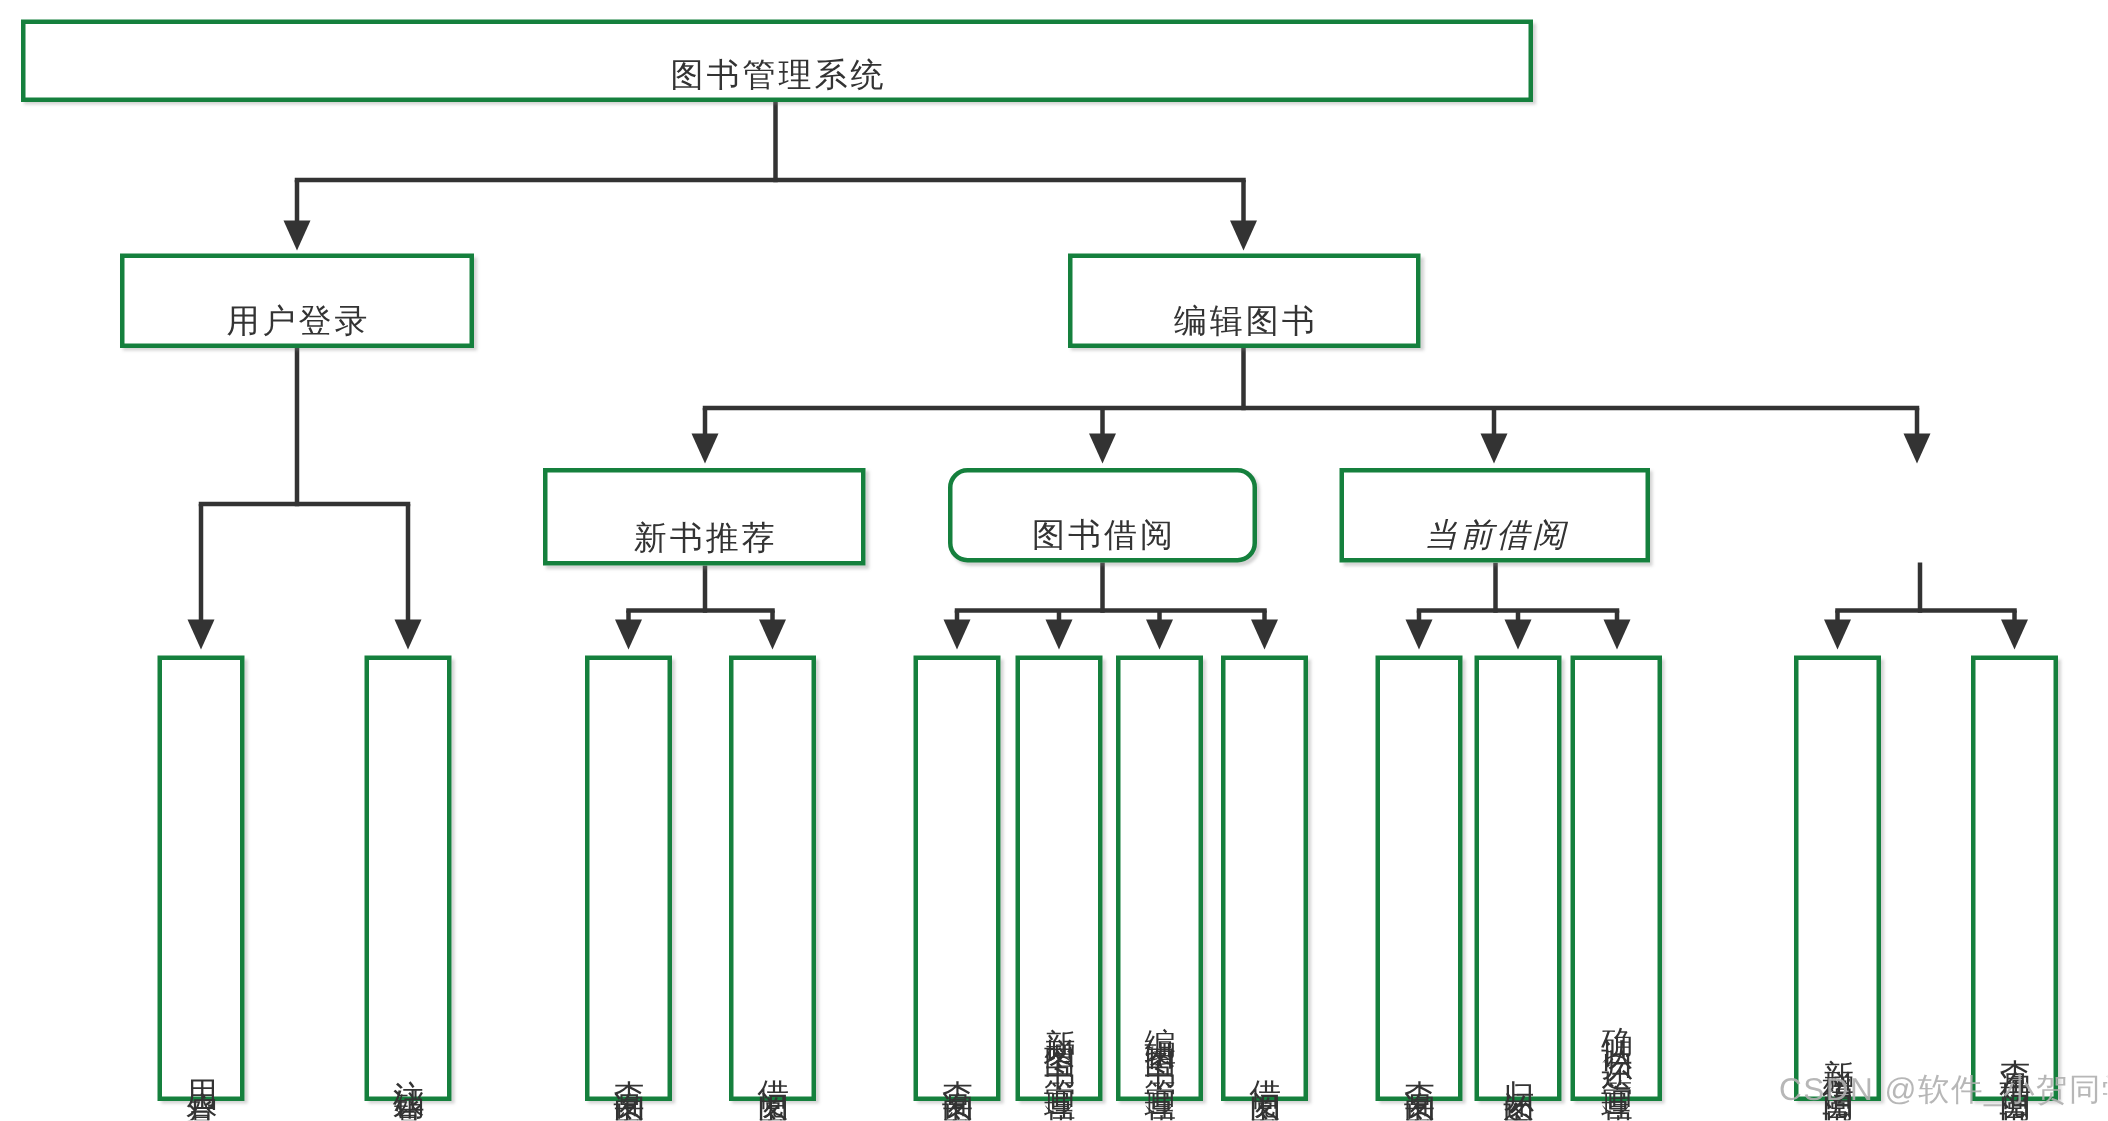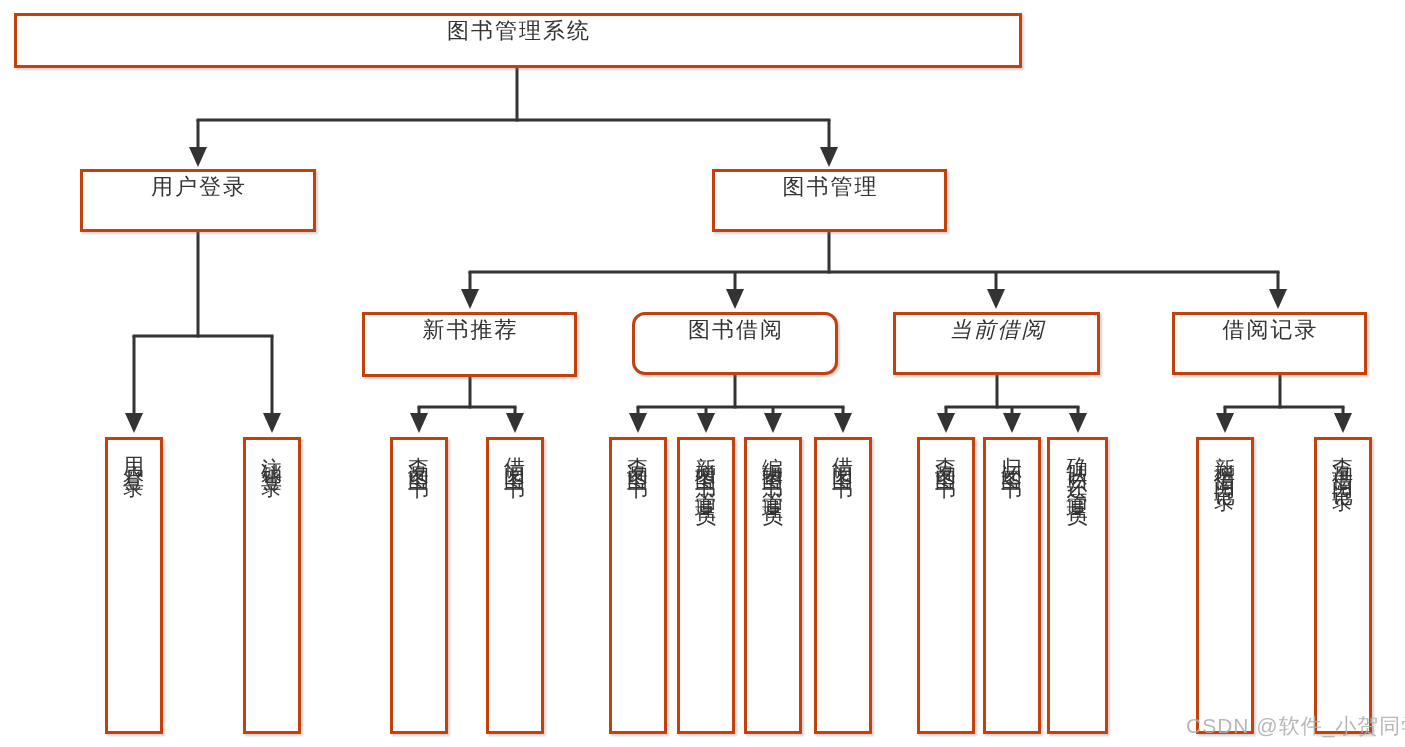--- a/index.html
+++ b/index.html
@@ -17,25 +17,25 @@
   }
   #connector-layer {
     position: absolute;
     left: 0; top: 0;
     width: 1405px;
     height: 747px;
   }
   .node {
     position: absolute;
     box-sizing: border-box;
-    border: 3px solid #c2410c;
+    border: 3px solid #15803d;
     background: #ffffff;
     color: #333333;
     display: flex;
-    align-items: flex-start;
+    align-items: flex-end;
     justify-content: center;
     font-size: 22px;
     letter-spacing: 2px;
     box-shadow: 2px 2px 2px rgba(130,130,130,0.35);
   }
   .node.h span {
     white-space: nowrap;
     padding-left: 2px;
   }
   .node.v {
@@ -165,35 +165,32 @@
   </svg>
 
   <div class="node h n-root">
     <span>图书管理系统</span>
   </div>
 
   <div class="node h n-user-login">
     <span>用户登录</span>
   </div>
   <div class="node h n-book-mgmt">
-    <span>图书管理</span>
+    <span>编辑图书</span>
   </div>
 
   <div class="node h n-new-book">
     <span>新书推荐</span>
   </div>
   <div class="node h n-book-borrow">
     <span>图书借阅</span>
   </div>
   <div class="node h n-current-borrow">
     <span>当前借阅</span>
   </div>
-  <div class="node h n-borrow-records">
-    <span>借阅记录</span>
-  </div>
 
   <div class="node v leaf lf-login">
     <span>用户登录</span>
   </div>
   <div class="node v leaf lf-logout">
     <span>注销登录</span>
   </div>
 
   <div class="node v leaf lf-query-rec">
     <span>查询图书</span>

